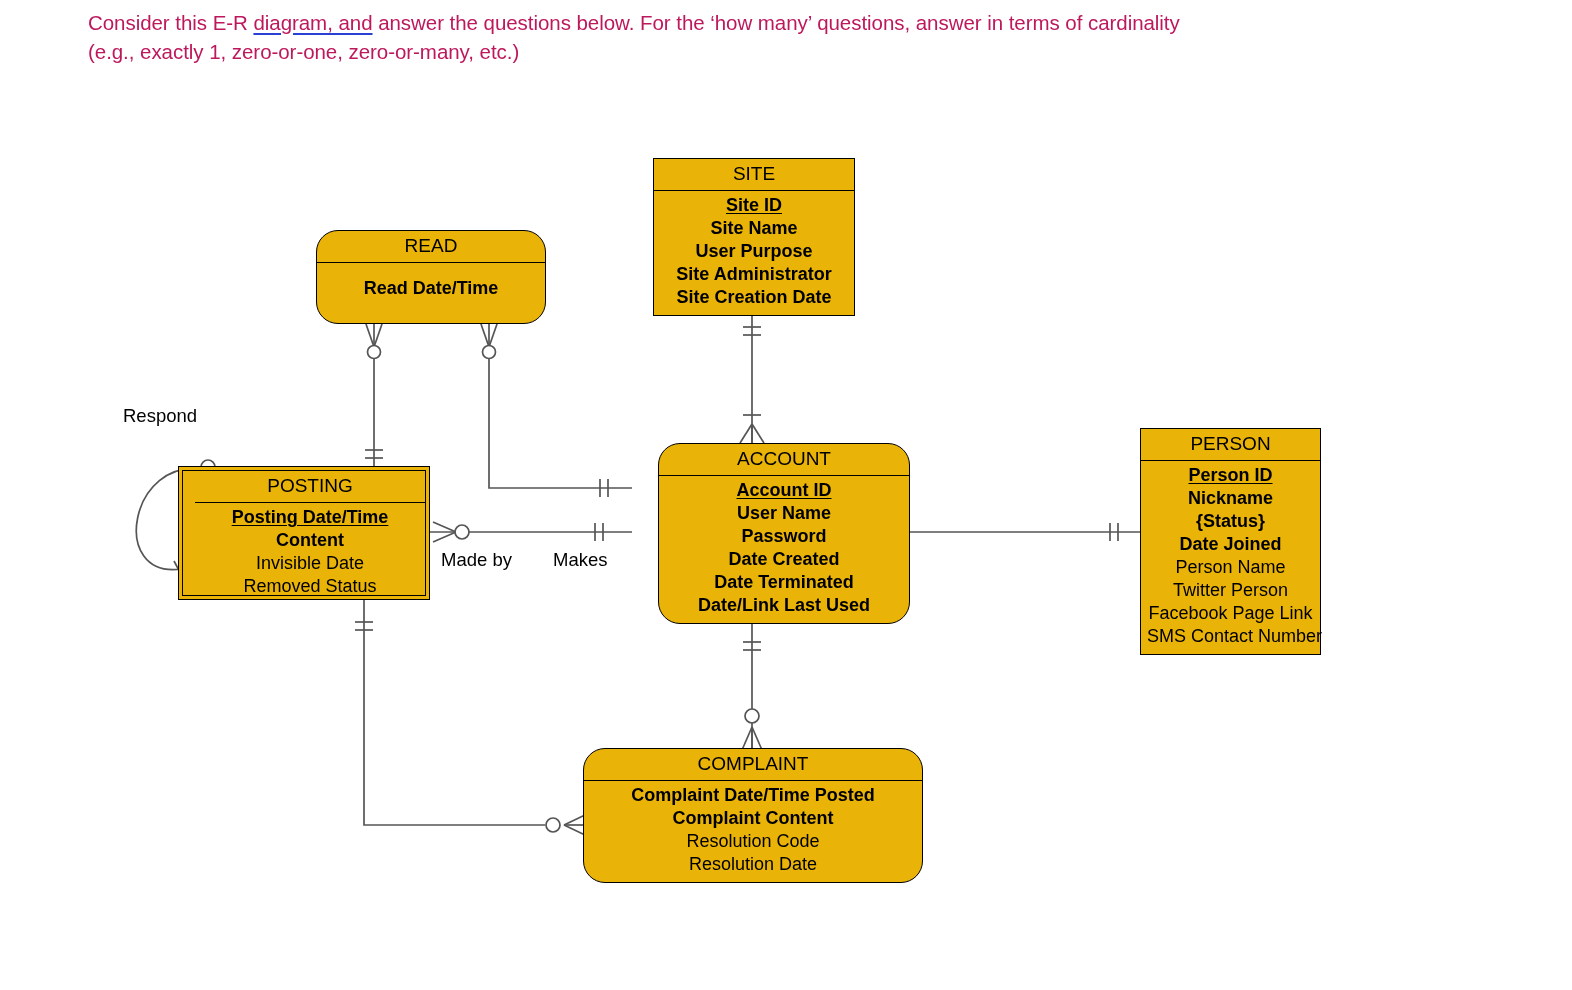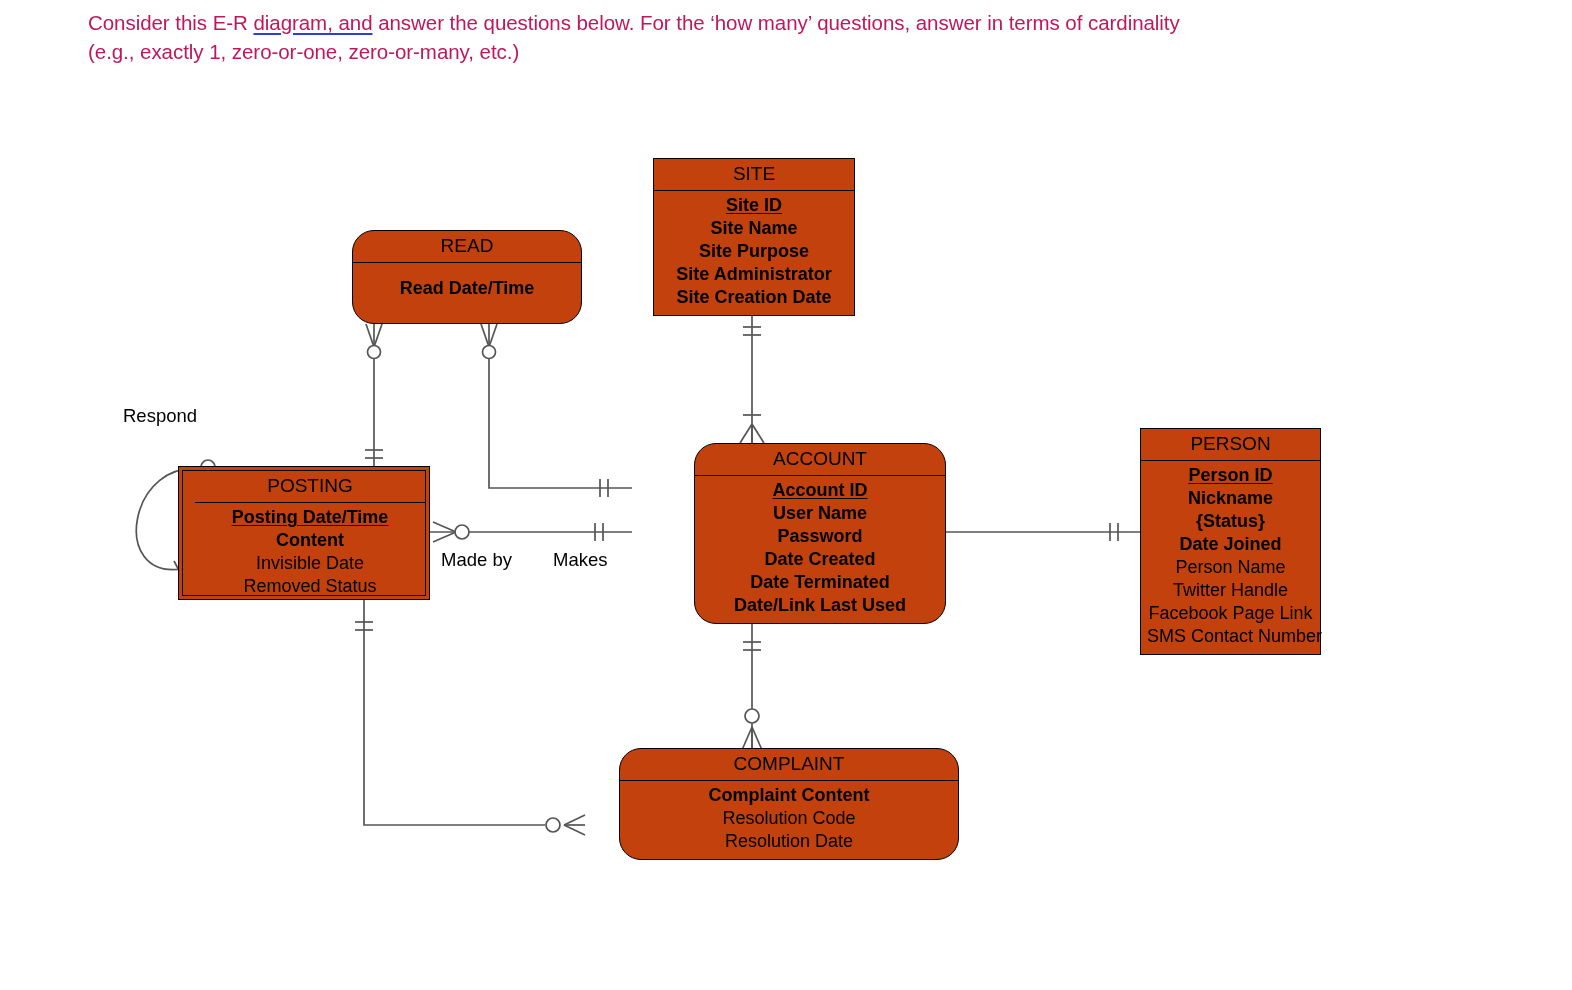--- a/index.html
+++ b/index.html
@@ -40,21 +40,21 @@
     position: absolute;
     left: 0;
     top: 0;
     width: 1572px;
     height: 990px;
   }
 
   
   .entity {
     position: absolute;
-    background: #c2410c;
+    background: #eab308;
     box-sizing: border-box;
     text-align: center;
   }
   .entity .ent-title {
     font-size: 19px;
     font-weight: 400;
     padding: 4px 8px 5px 8px;
     white-space: nowrap;
   }
   .entity .ent-attrs {
@@ -71,21 +71,20 @@
   
   .entity.square {
     border: 1.6px solid #000;
   }
   .entity.square .ent-title { border-bottom: 1.6px solid #000; }
 
   
   .entity.rounded {
     border: 1.8px solid #000;
     border-radius: 22px;
-    margin-left: 36px;
   }
   .entity.rounded .ent-title { border-bottom: 1.6px solid #000; }
 
   
   .entity.weak {
     border: 1.8px solid #000;
     padding: 3px;
   }
   .entity.weak .weak-inner {
     border: 1.6px solid #000;
@@ -212,21 +211,21 @@
       </g>
 
     </g>
   </svg>
 
   <div class="entity square" id="ent-site" style="left:653px; top:158px; width:202px;">
     <div class="ent-title">SITE</div>
     <div class="ent-attrs">
       <div class="attr key">Site ID</div>
       <div class="attr bold">Site Name</div>
-      <div class="attr bold">Site Purpose</div>
+      <div class="attr bold">User Purpose</div>
       <div class="attr bold">Site Administrator</div>
       <div class="attr bold">Site Creation Date</div>
     </div>
   </div>
 
   <div class="entity rounded" id="ent-read" style="left:316px; top:230px; width:230px; height:94px;">
     <div class="ent-title">READ</div>
     <div class="ent-attrs" style="padding-top:14px;">
       <div class="attr bold">Read Date/Time</div>
     </div>
@@ -257,29 +256,30 @@
   </div>
 
   <div class="entity square" id="ent-person" style="left:1140px; top:428px; width:181px;">
     <div class="ent-title">PERSON</div>
     <div class="ent-attrs">
       <div class="attr key">Person ID</div>
       <div class="attr bold">Nickname</div>
       <div class="attr bold">{Status}</div>
       <div class="attr bold">Date Joined</div>
       <div class="attr">Person Name</div>
-      <div class="attr">Twitter Handle</div>
+      <div class="attr">Twitter Person</div>
       <div class="attr">Facebook Page Link</div>
       <div class="attr">SMS Contact Number</div>
     </div>
   </div>
 
   <div class="entity rounded" id="ent-complaint" style="left:583px; top:748px; width:340px;">
     <div class="ent-title">COMPLAINT</div>
     <div class="ent-attrs">
+      <div class="attr bold">Complaint Date/Time Posted</div>
       <div class="attr bold">Complaint Content</div>
       <div class="attr">Resolution Code</div>
       <div class="attr">Resolution Date</div>
     </div>
   </div>
 
   <div class="rel-label" style="left:123px; top:405px;">Respond</div>
   <div class="rel-label" style="left:441px; top:549px;">Made by</div>
   <div class="rel-label" style="left:553px; top:549px;">Makes</div>
 

